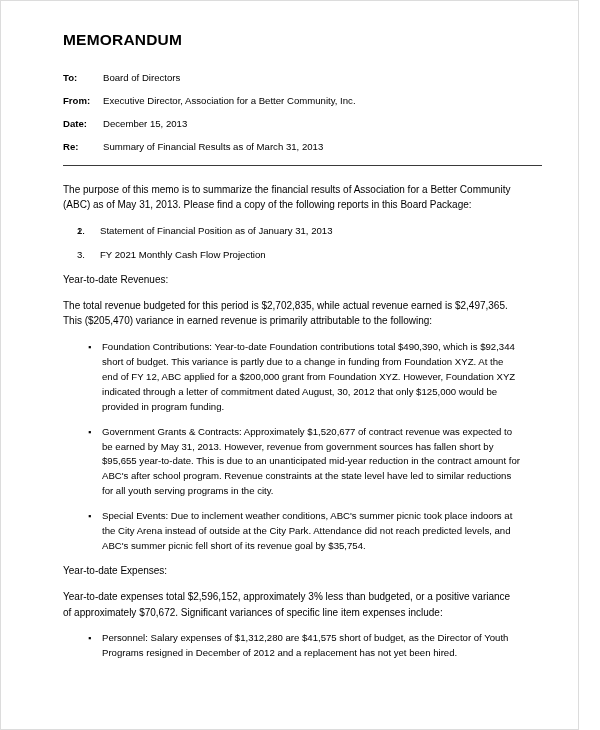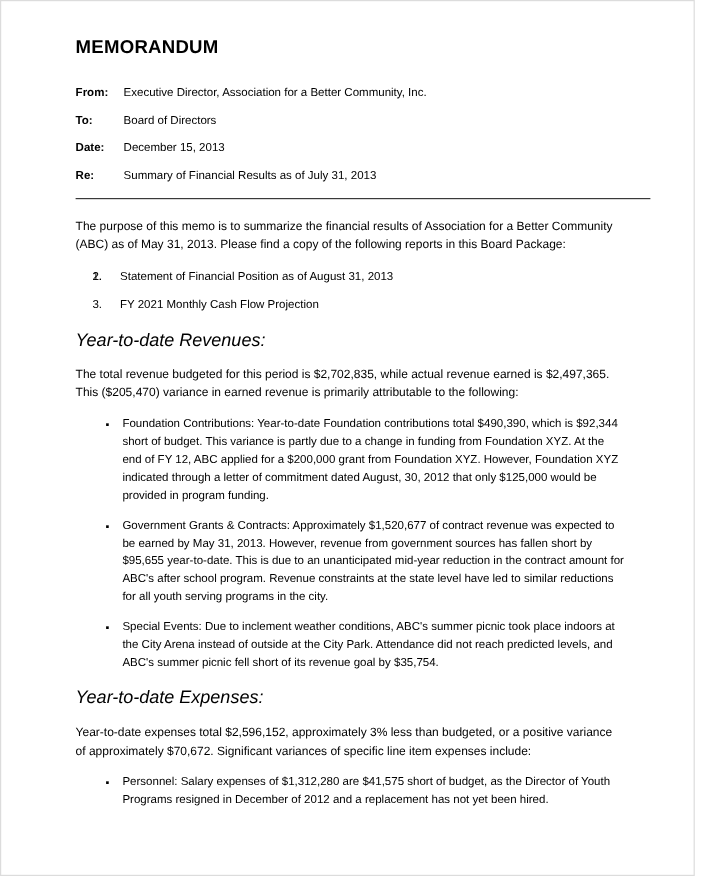--- a/index.html
+++ b/index.html
@@ -62,22 +62,21 @@
     margin: 0 0 11px 0;
     text-align: left;
   }
   .section-heading {
     font-size: 9.8px;
     font-weight: bold;
     margin: 0 0 11px 0;
     line-height: 1.4;
   }
   .subheading-italic {
-    font-size: 15px;
-    font-style: italic;
+    font-size: 10px;
     margin: 0 0 11px 0;
     line-height: 1.4;
   }
   
   ol.num-list {
     margin: 0 0 10px 0;
     padding: 0;
     list-style: none;
   }
   ol.num-list > li {
@@ -117,48 +116,48 @@
 </style>
 </head>
 <body>
 
 <div class="page">
 
   <h1 class="doc-title">MEMORANDUM</h1>
 
   <div class="meta">
     <div class="meta-row">
+      <span class="meta-label">To:</span>
+      <span class="meta-value">Board of Directors</span>
+    </div>
+    <div class="meta-row">
       <span class="meta-label">From:</span>
       <span class="meta-value">Executive Director, Association for a Better Community, Inc.</span>
-    </div>
-    <div class="meta-row">
-      <span class="meta-label">To:</span>
-      <span class="meta-value">Board of Directors</span>
     </div>
     <div class="meta-row">
       <span class="meta-label">Date:</span>
       <span class="meta-value">December 15, 2013</span>
     </div>
     <div class="meta-row">
       <span class="meta-label">Re:</span>
-      <span class="meta-value">Summary of Financial Results as of July 31, 2013</span>
+      <span class="meta-value">Summary of Financial Results as of March 31, 2013</span>
     </div>
   </div>
 
   <hr class="divider">
 
   <p class="body-text">The purpose of this memo is to summarize the financial results of Association for a Better Community (ABC) as of May 31, 2013.  Please find a copy of the following reports in this Board Package:</p>
 
   <ol class="num-list">
     <li>
       <span class="num">1.</span>
     </li>
     <li>
       <span class="num">2.</span>
-      <span>Statement of Financial Position as of August 31, 2013</span>
+      <span>Statement of Financial Position as of January 31, 2013</span>
     </li>
     <li>
       <span class="num">3.</span>
       <span>FY 2021 Monthly Cash Flow Projection</span>
     </li>
   </ol>
 
 
 
   <p class="subheading-italic">Year-to-date Revenues:</p>

